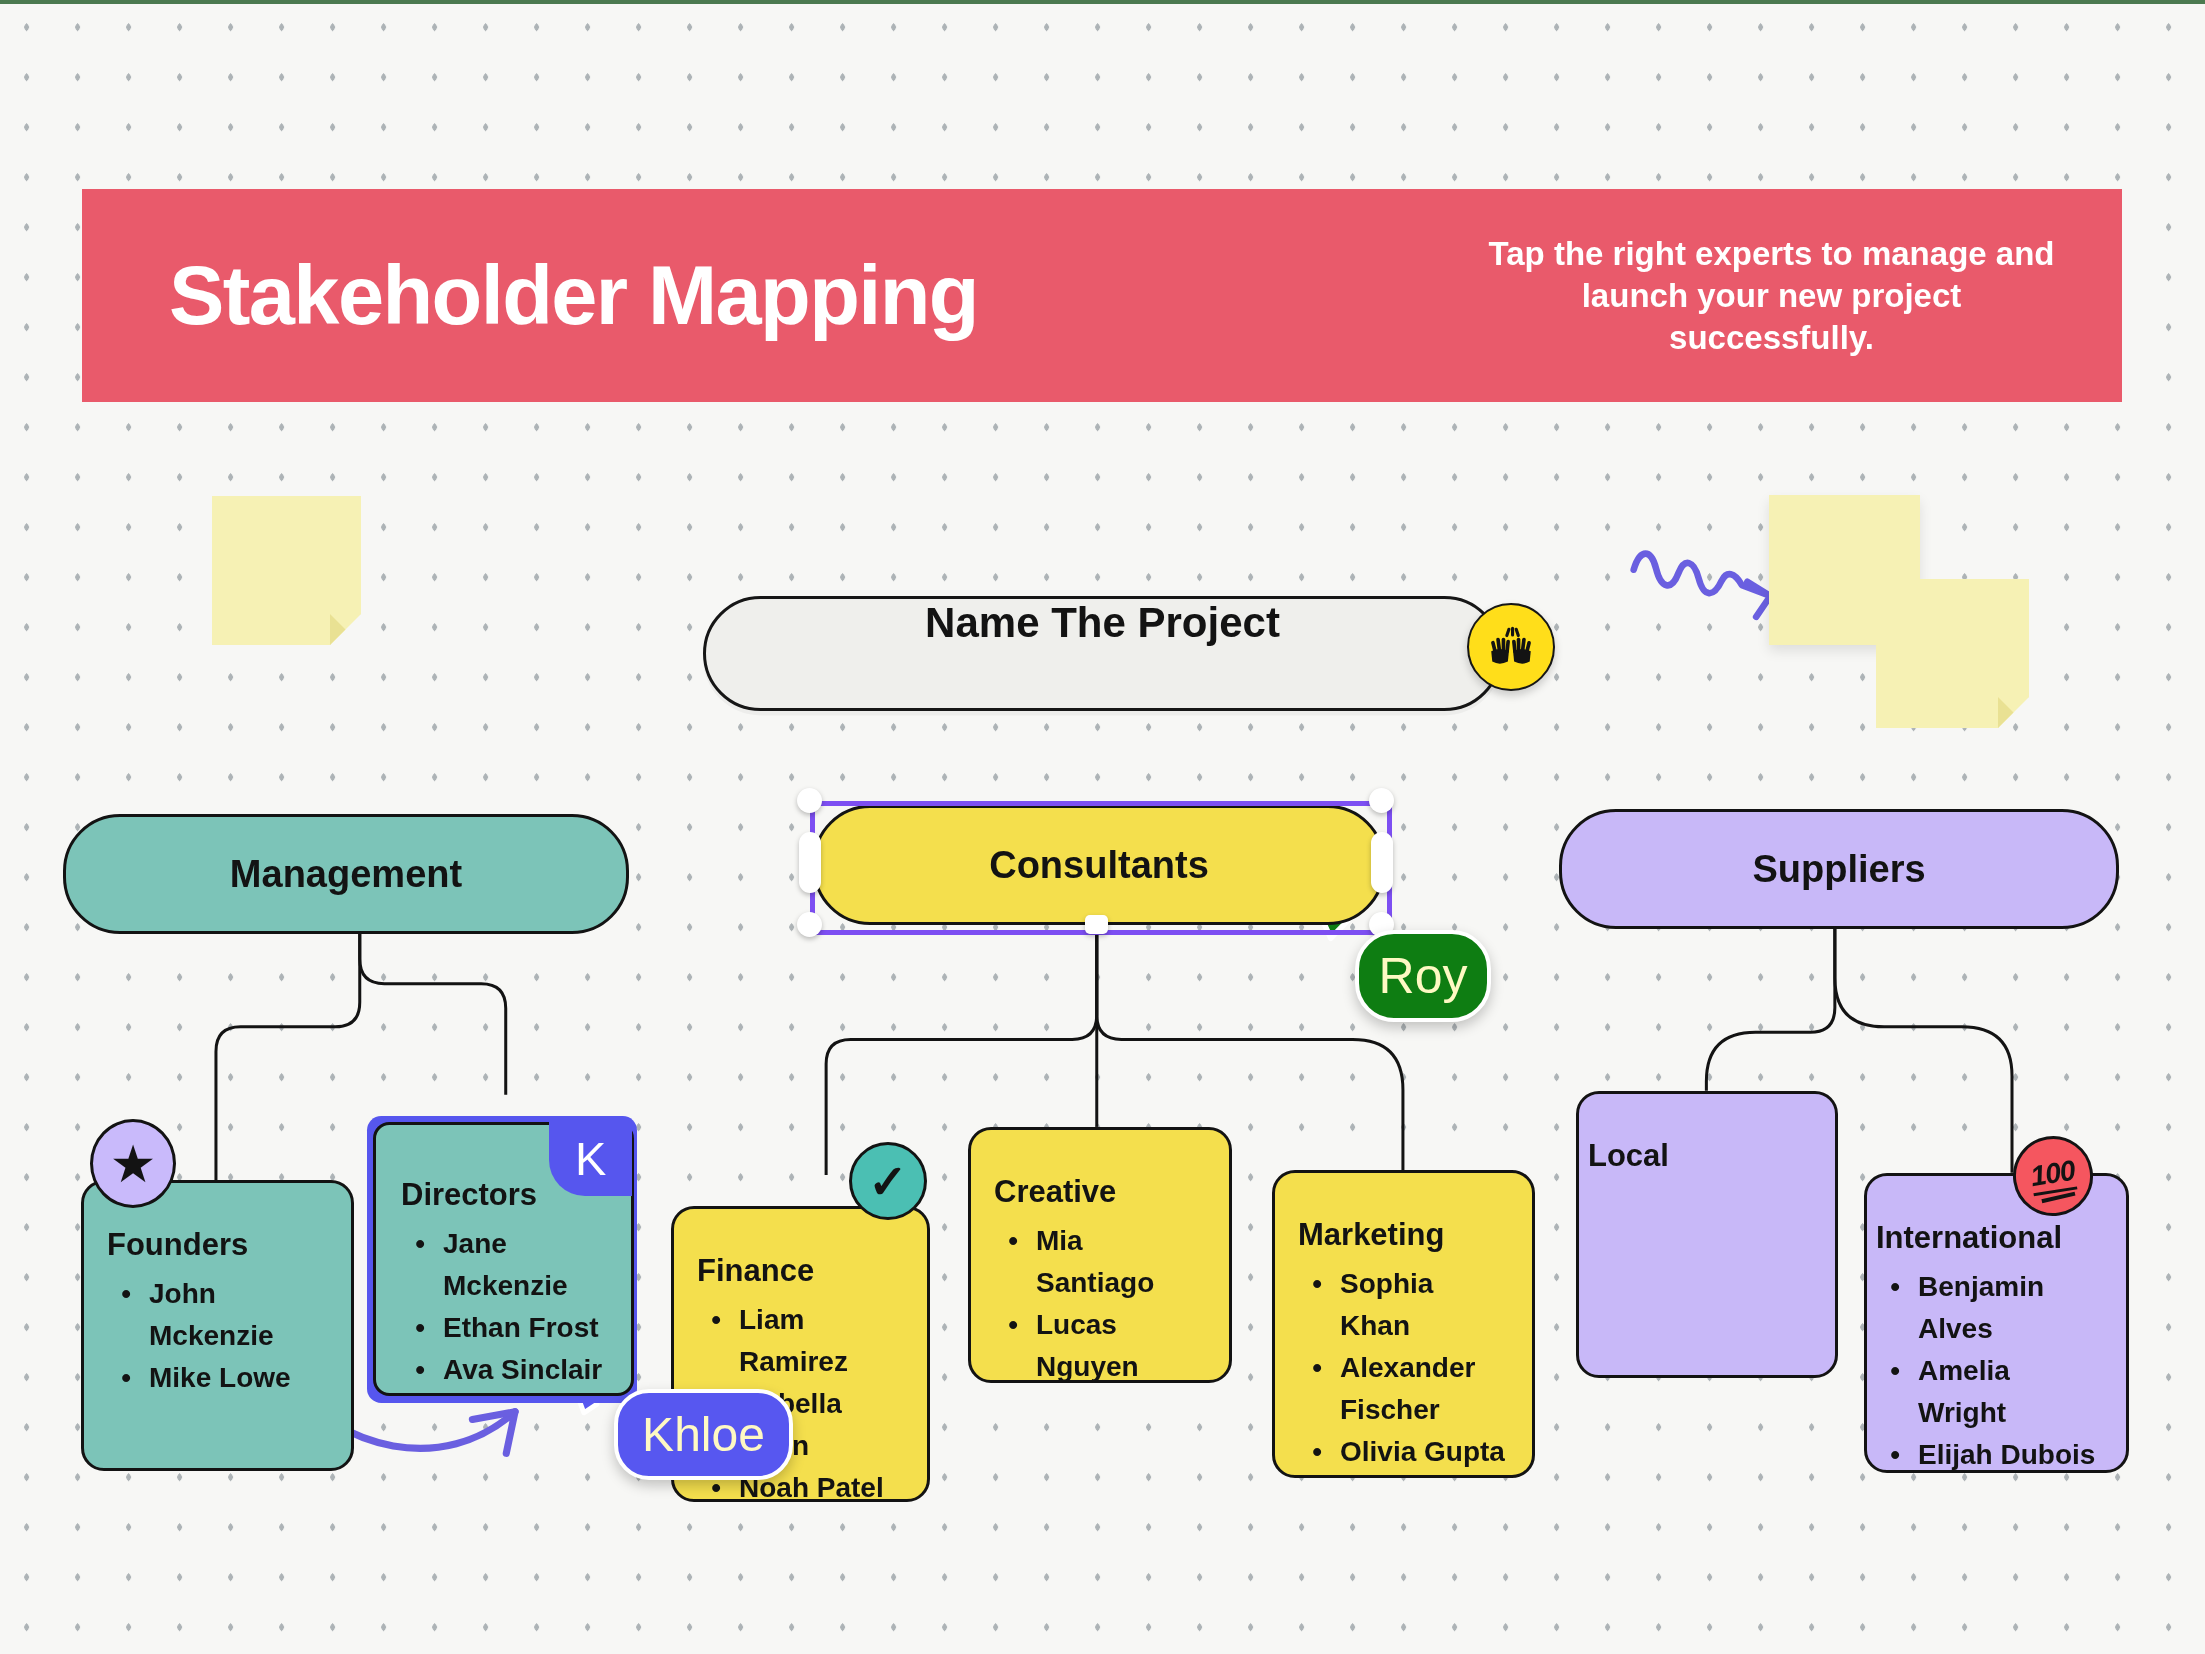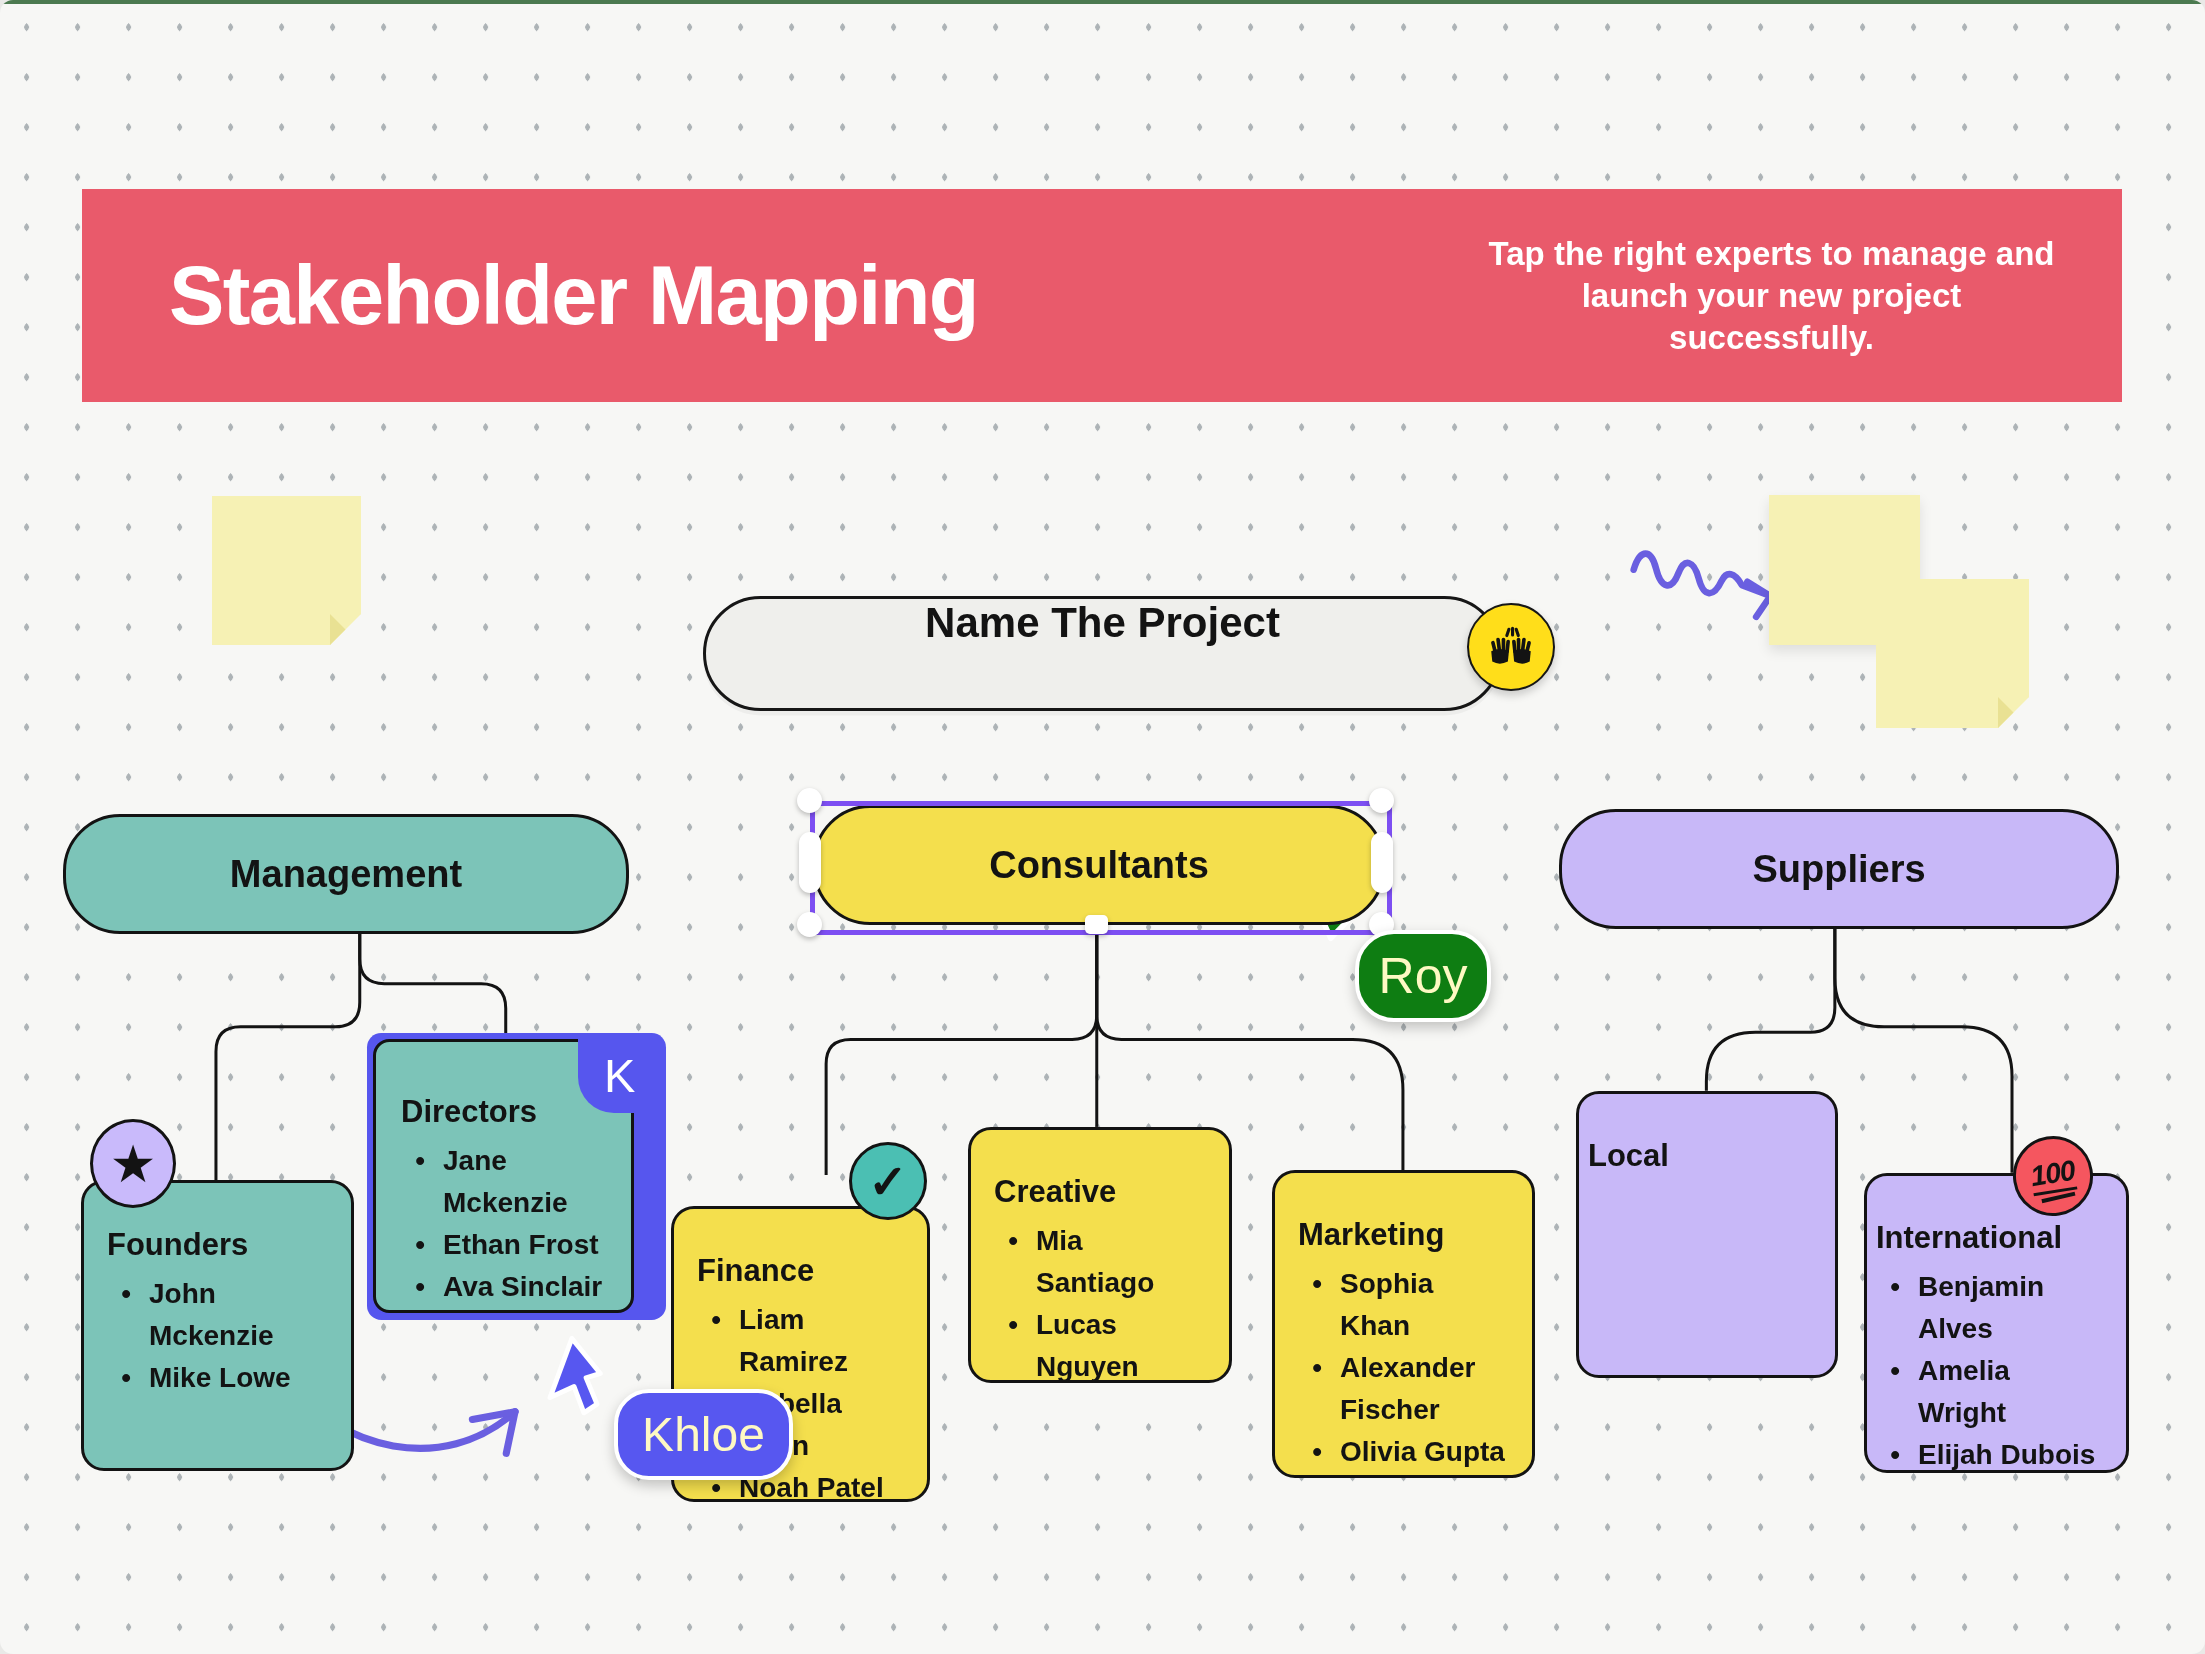--- a/index.html
+++ b/index.html
@@ -1,21 +1,21 @@
 <!DOCTYPE html>
 <html style="font-size:8.7px"><head>
 <meta charset="utf-8">
 <style>
   html,body{margin:0;padding:0;background:#e9e9e7;}
   .stage{
     position:relative;width:2205px;height:1654px;overflow:hidden;
     background:#f7f7f5;
     background-image:radial-gradient(ellipse 2.2px 3.8px at center,#adb3b6 98%,transparent 100%);
     background-size:51px 50px;background-position:1.1px 2.2px;
-    font-family:"Liberation Sans",sans-serif;color:#131313;border-radius:13px;
+    font-family:"Liberation Sans",sans-serif;color:#131313;
   }
   .topbar{position:absolute;left:0;top:0;width:100%;height:3.8px;background:#4c7a50;}
   
   .banner{position:absolute;left:82px;top:189px;width:2040px;height:213px;background:#e95a6b;}
   .banner h1{position:absolute;left:87px;top:50%;transform:translateY(-50%);margin:0;
     font-size:83px;font-weight:800;letter-spacing:-1.6px;color:#fff;white-space:nowrap;}
   .banner .sub{position:absolute;right:55px;top:50%;transform:translateY(-50%);width:591px;
     font-size:33px;line-height:1.28;font-weight:700;color:#fff;text-align:center;}
   
   .sticky{position:absolute;background:#f6f1b4;box-shadow:0 5.5px 12px rgba(0,0,0,.10);}
@@ -45,21 +45,21 @@
   
   .card{position:absolute;border:3.3px solid #131313;border-radius:23px;padding:44px 22px 0 23px;box-sizing:border-box;}
   .card.teal{background:#7cc4b8;}
   .card.yellow{background:#f4df4d;}
   .card.purple{background:#c8b8f8;padding-left:9px;}
   .card-title{font-size:31px;font-weight:700;}
   .card-list{list-style:none;margin:9.8px 0 0 0;padding:0;}
   .card-list li{position:relative;padding-left:42px;font-size:28px;font-weight:700;line-height:42px;}
   .card-list li::before{content:"\2022";position:absolute;left:14.2px;}
   
-  .dir-frame{position:absolute;left:367px;top:1033px;width:299px;height:287px;background:#5656ee;border-radius:14.2px;}
+  .dir-frame{position:absolute;left:367px;top:1116px;width:270px;height:287px;background:#5656ee;border-radius:14.2px;}
   .dir-card{position:absolute;left:6px;top:6px;width:261px;height:274px;background:#7cc4b8;
     border:3.3px solid #131313;border-radius:16.4px;box-sizing:border-box;padding:52px 16.4px 0 25px;}
   .k-tab{position:absolute;right:4.9px;top:4.9px;width:83px;height:75px;background:#5656ee;
     border-bottom-left-radius:36px;display:flex;align-items:center;justify-content:center;
     color:#fff;font-size:47px;font-weight:400;}
   
   .badge{position:absolute;border:3.3px solid #131313;border-radius:50%;
     display:flex;align-items:center;justify-content:center;}
   .badge.star{left:90px;top:1119px;width:80px;height:83px;background:#c9bafb;font-size:52px;}
   .badge.check{left:849px;top:1142px;width:72px;height:72px;background:#4bbfb3;font-size:47px;font-weight:900;}

